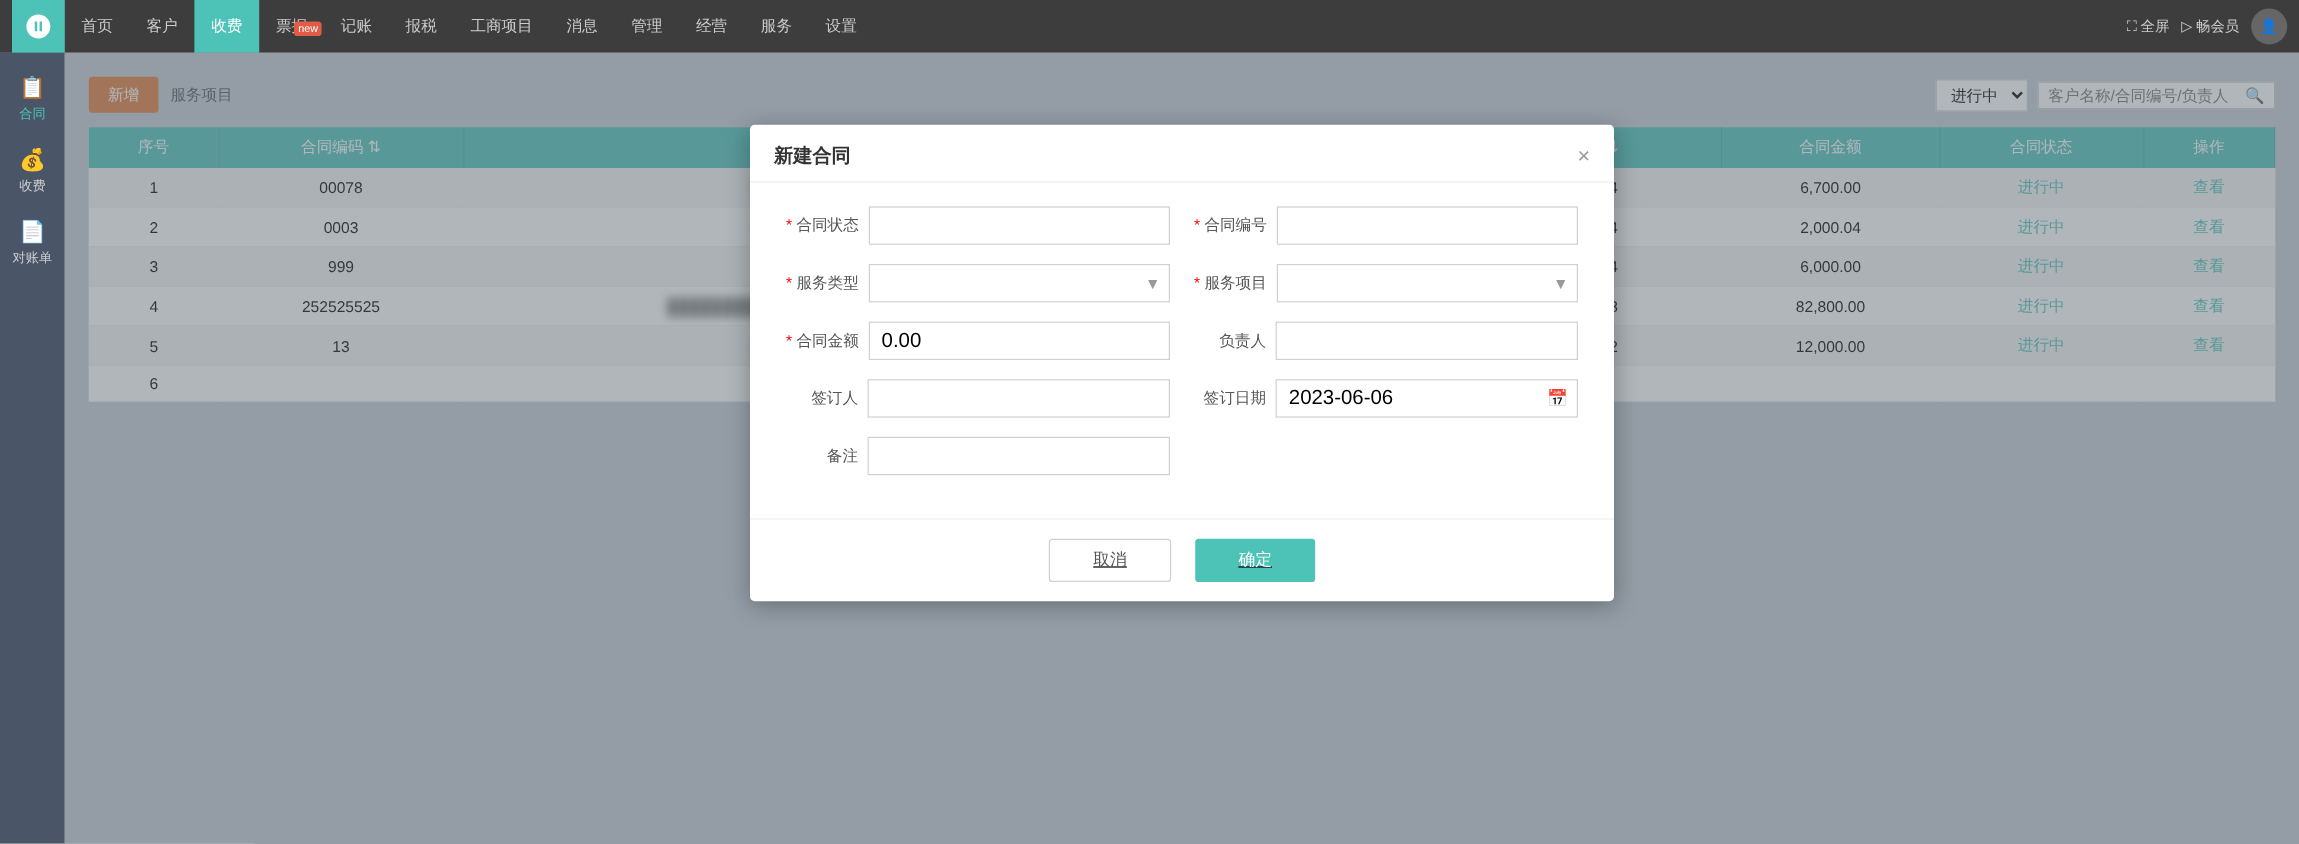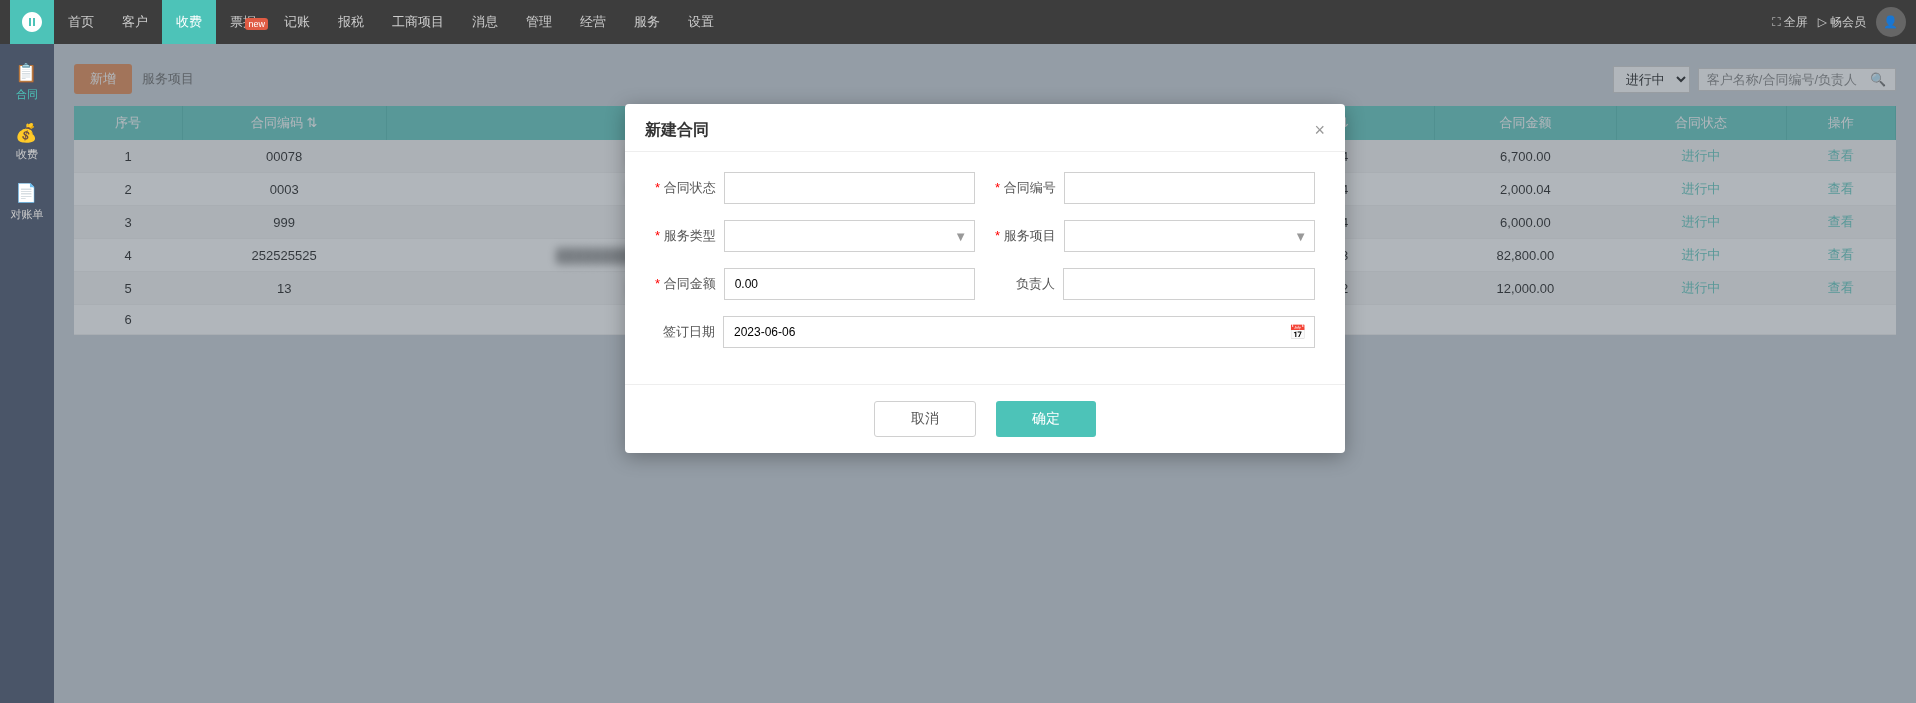--- a/index.html
+++ b/index.html
@@ -257,21 +257,21 @@
       text-align: right;
     }
     .form-label.required::before {
       content: "* ";
       color: red;
     }
     .form-input {
       flex: 1;
       border: 1px solid #d0d0d0;
       padding: 6px 10px;
-      font-size: 12px;
+      font-size: 17px;
       outline: none;
       height: 32px;
     }
     .form-select-wrapper {
       flex: 1;
       position: relative;
     }
     .form-select {
       width: 100%;
       border: 1px solid #d0d0d0;
@@ -290,20 +290,21 @@
       transform: translateY(-50%);
       color: #999;
       pointer-events: none;
     }
     .modal-footer {
       padding: 16px 20px;
       display: flex;
       justify-content: center;
       gap: 20px;
       border-top: 1px solid #eee;
+      text-decoration: underline;
     }
     .btn-cancel {
       padding: 8px 36px;
       border: 1px solid #d0d0d0;
       background: white;
       font-size: 14px;
       cursor: pointer;
       border-radius: 3px;
       color: #555;
     }
@@ -533,28 +534,39 @@
               <input type="text" class="form-input" value="0.00" style="">
             </div>
             <div class="form-group">
               <span class="form-label">负责人</span>
               <input type="text" class="form-input" style="">
             </div>
           </div>
 
           <div class="form-row">
             <div class="form-group">
+              <span class="form-label">签订人</span>
+              <input type="text" class="form-input" style="">
+            </div>
+            <div class="form-group">
               <span class="form-label">签订日期</span>
               <div class="date-input-wrapper">
                 <input type="text" class="form-input" value="2023-06-06" style="">
                 <span class="calendar-icon">📅</span>
               </div>
             </div>
           </div>
 
+          <div class="form-row">
+            <div class="form-group">
+              <span class="form-label">备注</span>
+              <input type="text" class="form-input" style="flex: 1 1 0%;">
+            </div>
+            <div style="flex:1"></div>
+          </div>
         </div>
         <div class="modal-footer">
           <button class="btn-cancel">取消</button>
           <button class="btn-confirm">确定</button>
         </div>
       </div>
     </div>
 
   </div>
 </div>

